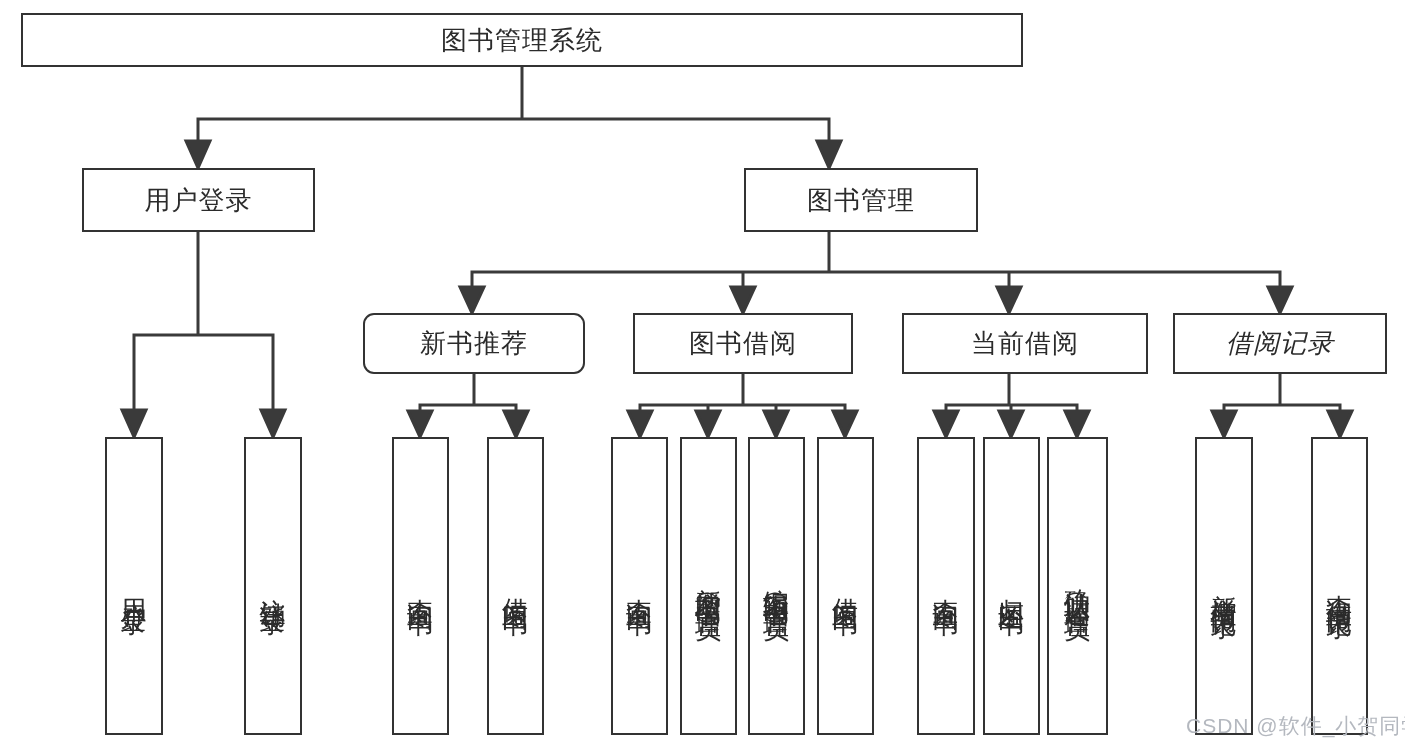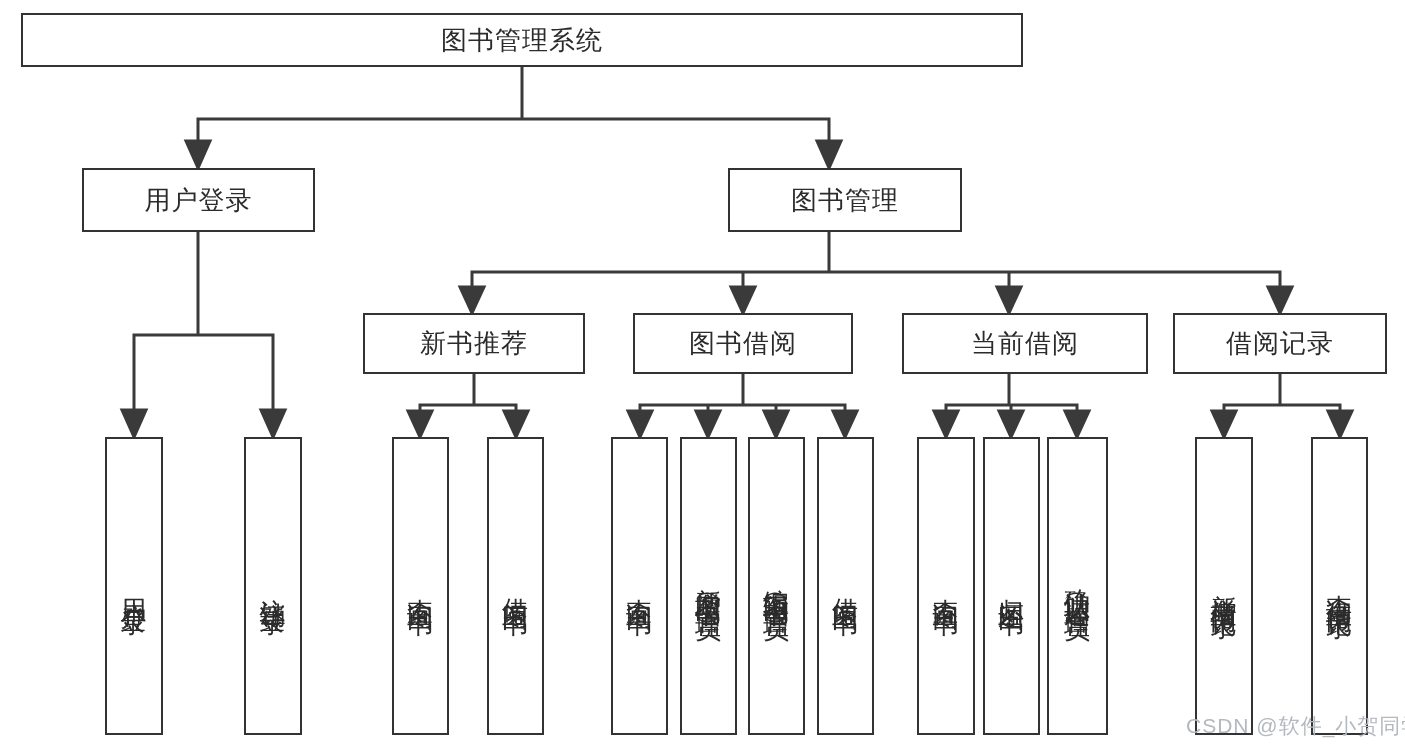--- a/index.html
+++ b/index.html
@@ -105,26 +105,26 @@
     <g stroke="#3a3a3a" stroke-width="3" fill="#3a3a3a">
       <path fill="none" d="M1280 374 L1280 405 M1224 405 L1340 405 M1224 403.5 L1224 412 M1340 403.5 L1340 412"></path>
       <polygon points="1224,437 1212,411 1236,411"></polygon>
       <polygon points="1340,437 1328,411 1352,411"></polygon>
     </g>
   </svg>
 
   <div class="node" style="left:21px; top:13px; width:1002px; height:54px;">图书管理系统</div>
 
   <div class="node" style="left:82px; top:168px; width:233px; height:64px;">用户登录</div>
-  <div class="node" style="left:728px; top:168px; width:234px; height:64px;">图书管理</div>
+  <div class="node" style="left:744px; top:168px; width:234px; height:64px;">图书管理</div>
 
-  <div class="node" style="left:363px; top:313px; width:222px; height:61px;">新书推荐</div>
+  <div class="node" style="left:363px; top:313px; width:222px; height:61px;border-radius:11px;">新书推荐</div>
   <div class="node" style="left:633px; top:313px; width:220px; height:61px;text-align:right;">图书借阅</div>
   <div class="node" style="left:902px; top:313px; width:246px; height:61px;">当前借阅</div>
-  <div class="node" style="left:1173px; top:313px; width:214px; height:61px;">借阅记录</div>
+  <div class="node" style="left:1173px; top:313px; width:214px; height:61px;font-style:italic;">借阅记录</div>
 
   <div class="node vert" style="left:105px; top:437px; width:58px; height:298px;">用户登录</div>
   <div class="node vert" style="left:244px; top:437px; width:58px; height:298px;">注销登录</div>
 
   <div class="node vert" style="left:392px; top:437px; width:57px; height:298px;">查询图书</div>
   <div class="node vert" style="left:487px; top:437px; width:57px; height:298px;">借阅图书</div>
 
   <div class="node vert" style="left:611px; top:437px; width:57px; height:298px;">查询图书</div>
   <div class="node vert" style="left:680px; top:437px; width:57px; height:298px;">新增图书（管理员）</div>
   <div class="node vert" style="left:748px; top:437px; width:57px; height:298px;">编辑图书（管理员）</div>

